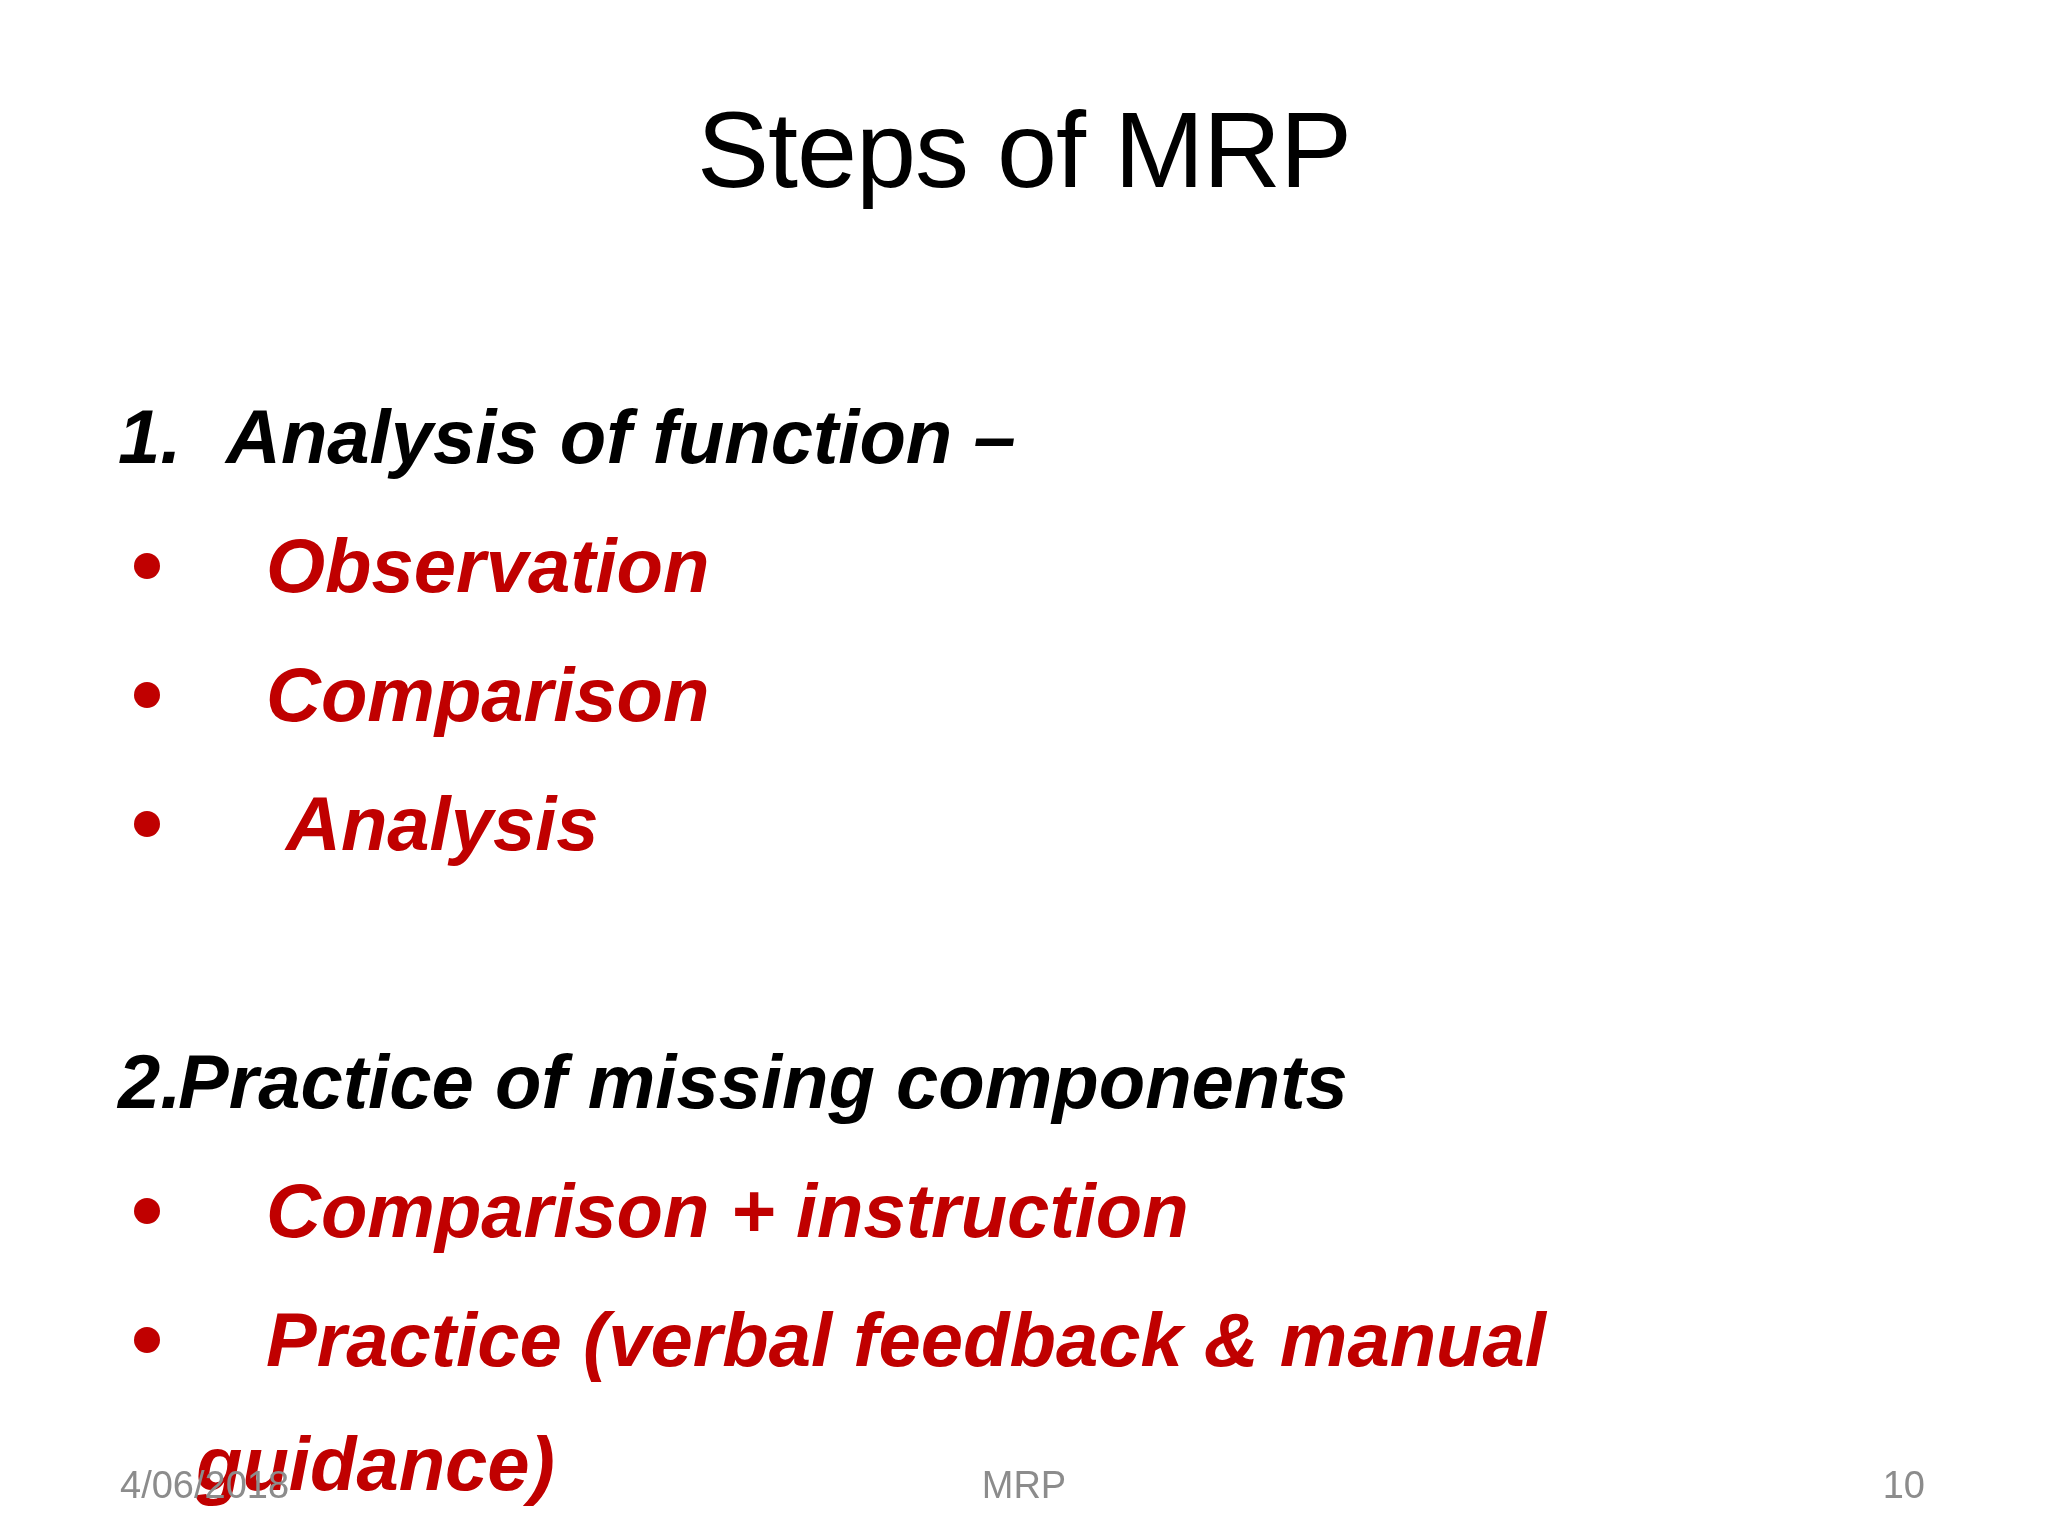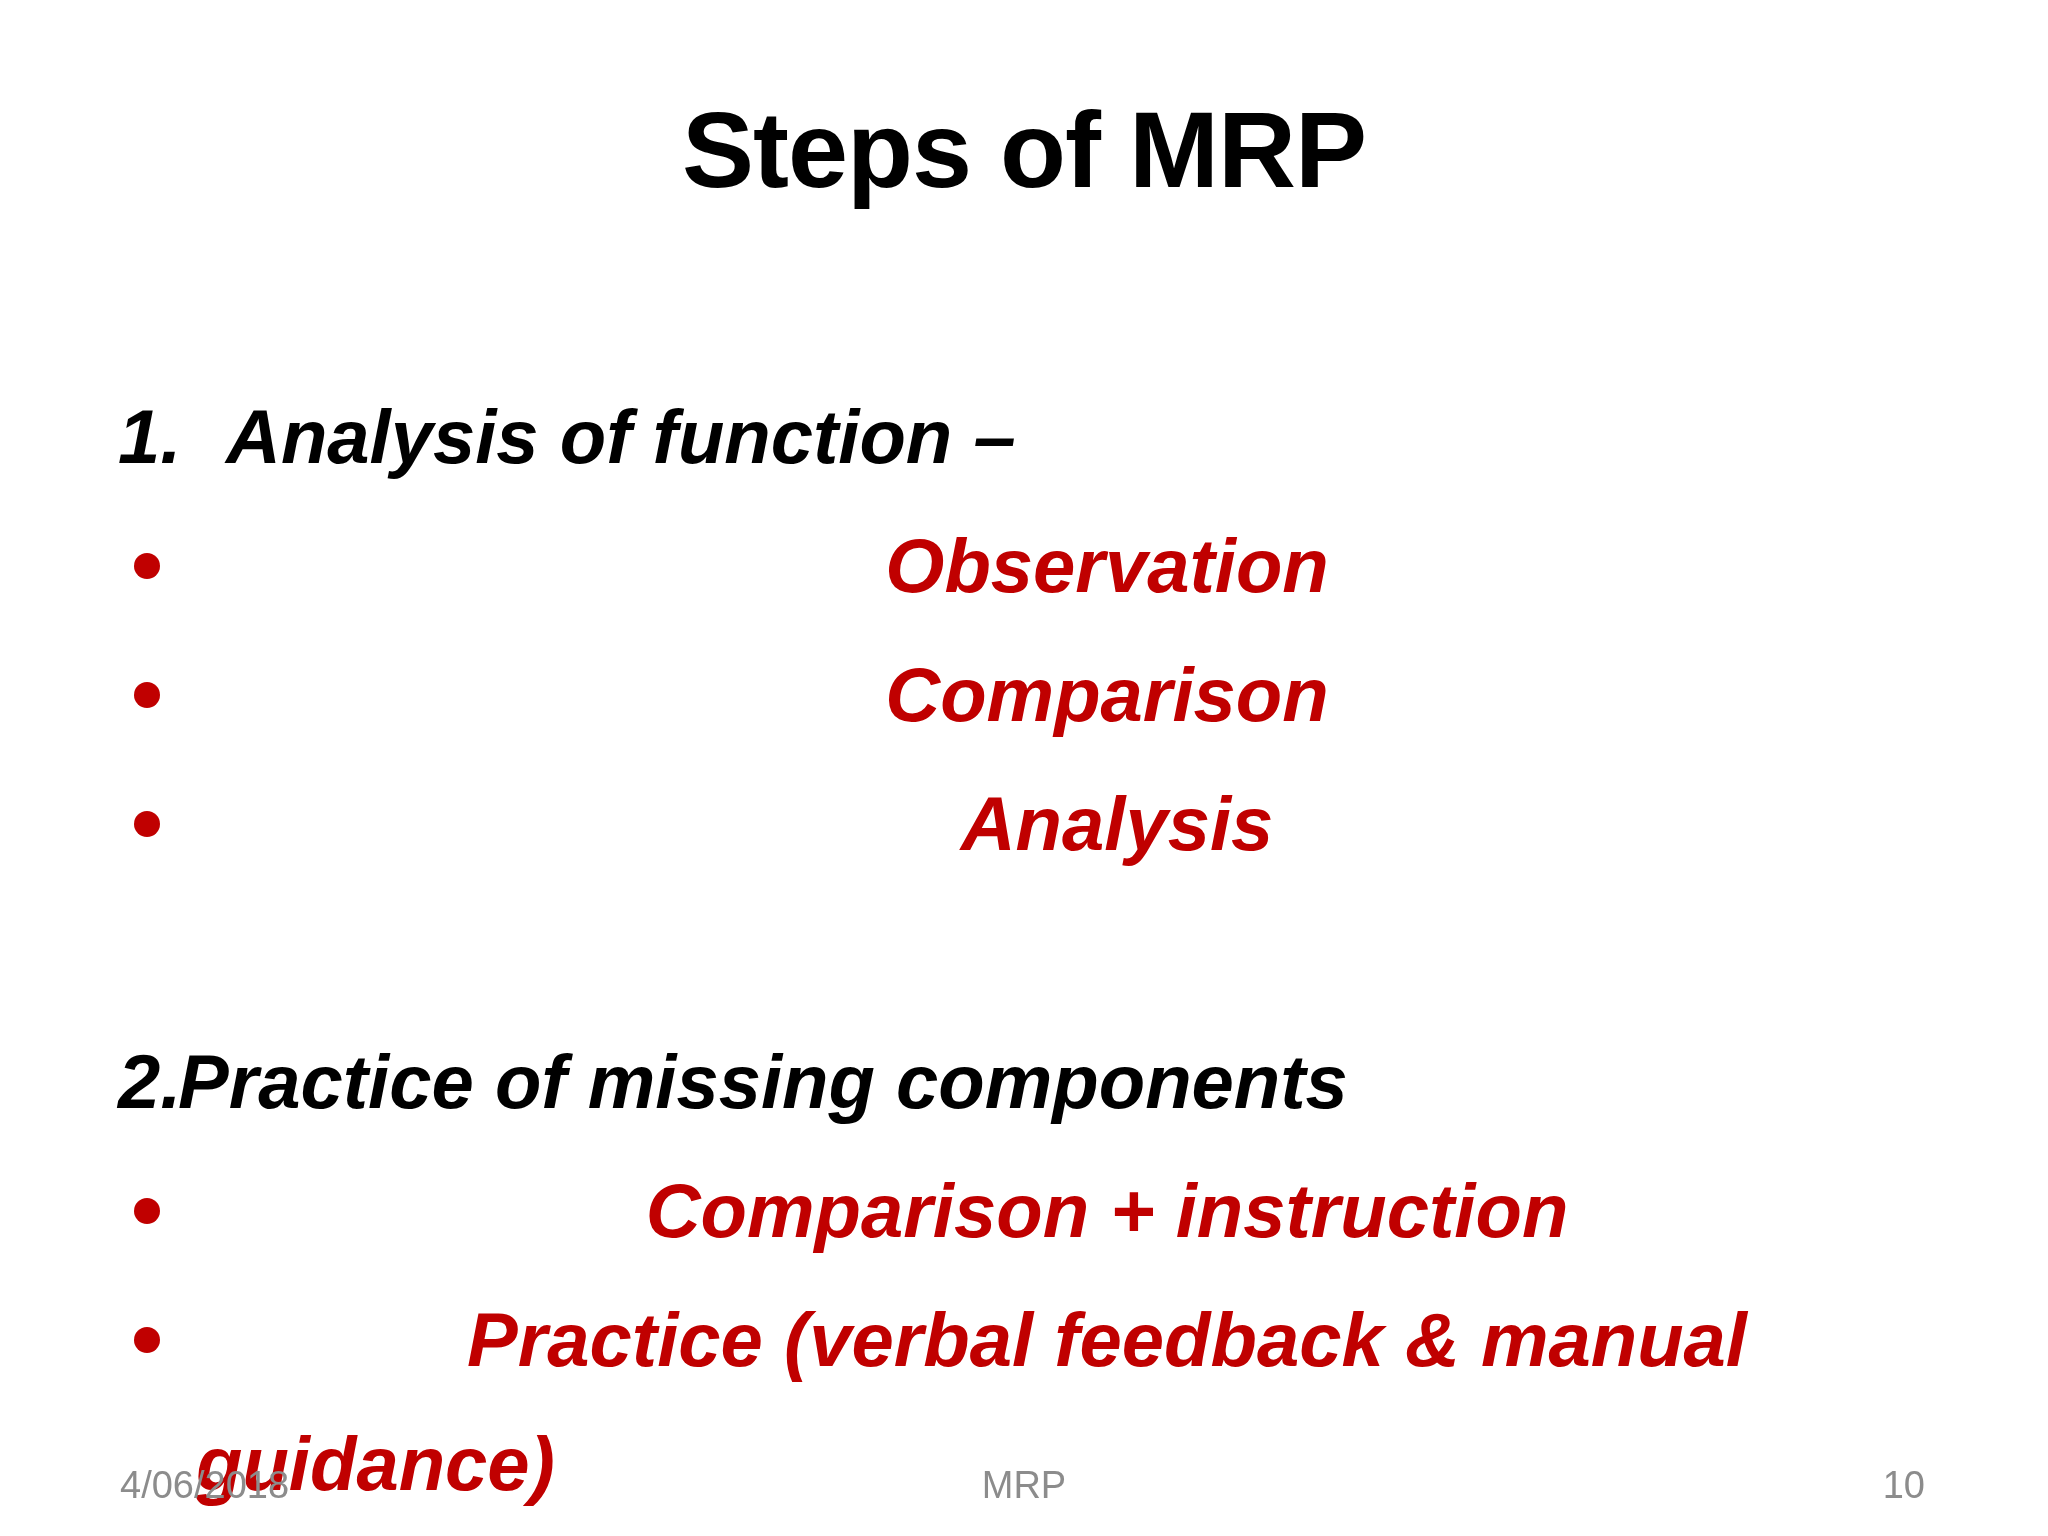--- a/index.html
+++ b/index.html
@@ -24,21 +24,21 @@
 
   
   .slide-title {
     position: absolute;
     left: 0;
     top: 92px;
     width: 2048px;
     text-align: center;
     font-family: "Liberation Sans", sans-serif;
     font-size: 108px;
-    font-weight: 700;
+    font-weight: 400;
     font-style: normal;
     line-height: 1.08;
     color: #000000;
     letter-spacing: -1px;
     white-space: nowrap;
   }
 
   
   .body-block {
     position: absolute;
@@ -64,21 +64,20 @@
   .num-label {
     display: inline-block;
   }
   .num-1 .num-label { width: 108px; }
   .num-2 .num-label { width: 60px; }
 
   
   .line.bulleted {
     color: #C00000;
     padding-left: 148px;
-    text-align: center;
   }
   .line.bulleted .bullet-dot {
     position: absolute;
     left: 16px;
     top: 52px;
     width: 26px;
     height: 26px;
     border-radius: 50%;
     background: #C00000;
   }

